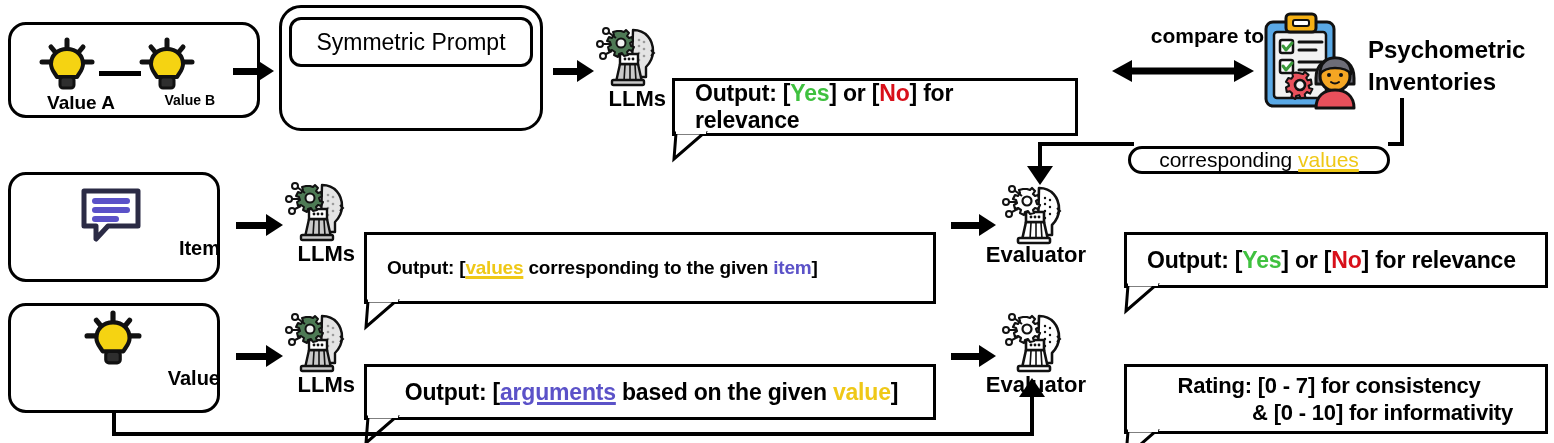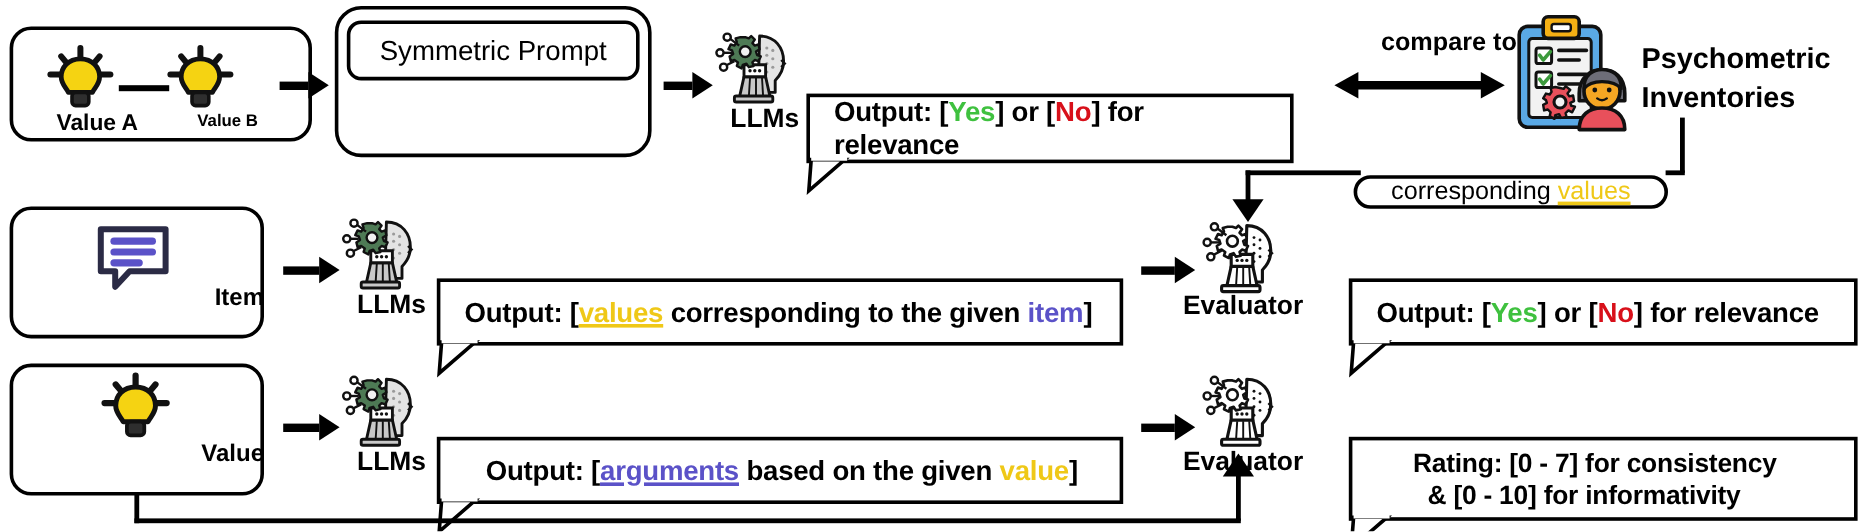--- a/index.html
+++ b/index.html
@@ -313,21 +313,21 @@
       </g>
       <g fill="#FFFFFF" stroke="#111" stroke-width="2">
         <circle cx="12" cy="7" r="3"></circle>
           <circle cx="6" cy="20" r="3"></circle>
           <circle cx="9" cy="32" r="3"></circle>
       </g>
     </svg>
   </div>
   <div class="abs caplbl" style="left:275px;top:243px;width:80px;font-size:22px;">LLMs</div>
 
-  <div class="abs bubble" style="left:364px;top:190px;width:572px;height:56px;font-size:23px;">
+  <div class="abs bubble" style="left:364px;top:190px;width:572px;height:72px;font-size:19px;">
     <div class="txt" style="white-space:nowrap;">
       <span>Output: [</span><span class="yellow-u">values</span><span> corresponding to the given </span><span class="purple">item</span><span>]</span>
     </div>
     <div class="tail">
       <svg width="32" height="28">
           <polygon points="0,26 2,0 30,0" fill="#fff" stroke="#000" stroke-width="3"></polygon>
           <line x1="2" y1="-1" x2="32" y2="-1" stroke="#fff" stroke-width="4"></line>
         </svg>
     </div>
   </div>
@@ -515,21 +515,21 @@
           <circle cx="6" cy="20" r="3"></circle>
           <circle cx="9" cy="32" r="3"></circle>
       </g>
     </svg>
   </div>
   <div class="abs caplbl" style="left:982px;top:374px;width:104px;font-size:22px;">Evaluator</div>
 
   <div class="abs bubble" style="left:1124px;top:322px;width:424px;height:70px;font-size:22px;">
     <div class="txt" style="text-align:center;padding-left:0;line-height:1.25;">
       <div>Rating: [0 - 7] for consistency</div>
-      <div style="text-align:center;padding-right:18px;">&amp; [0 - 10] for informativity</div>
+      <div style="text-align:right;padding-right:18px;">&amp; [0 - 10] for informativity</div>
     </div>
     <div class="tail">
       <svg width="32" height="28">
           <polygon points="0,26 2,0 30,0" fill="#fff" stroke="#000" stroke-width="3"></polygon>
           <line x1="2" y1="-1" x2="32" y2="-1" stroke="#fff" stroke-width="4"></line>
         </svg>
     </div>
   </div>
 
   <div class="abs vline" style="left:112px;top:410px;height:26px;"></div>

